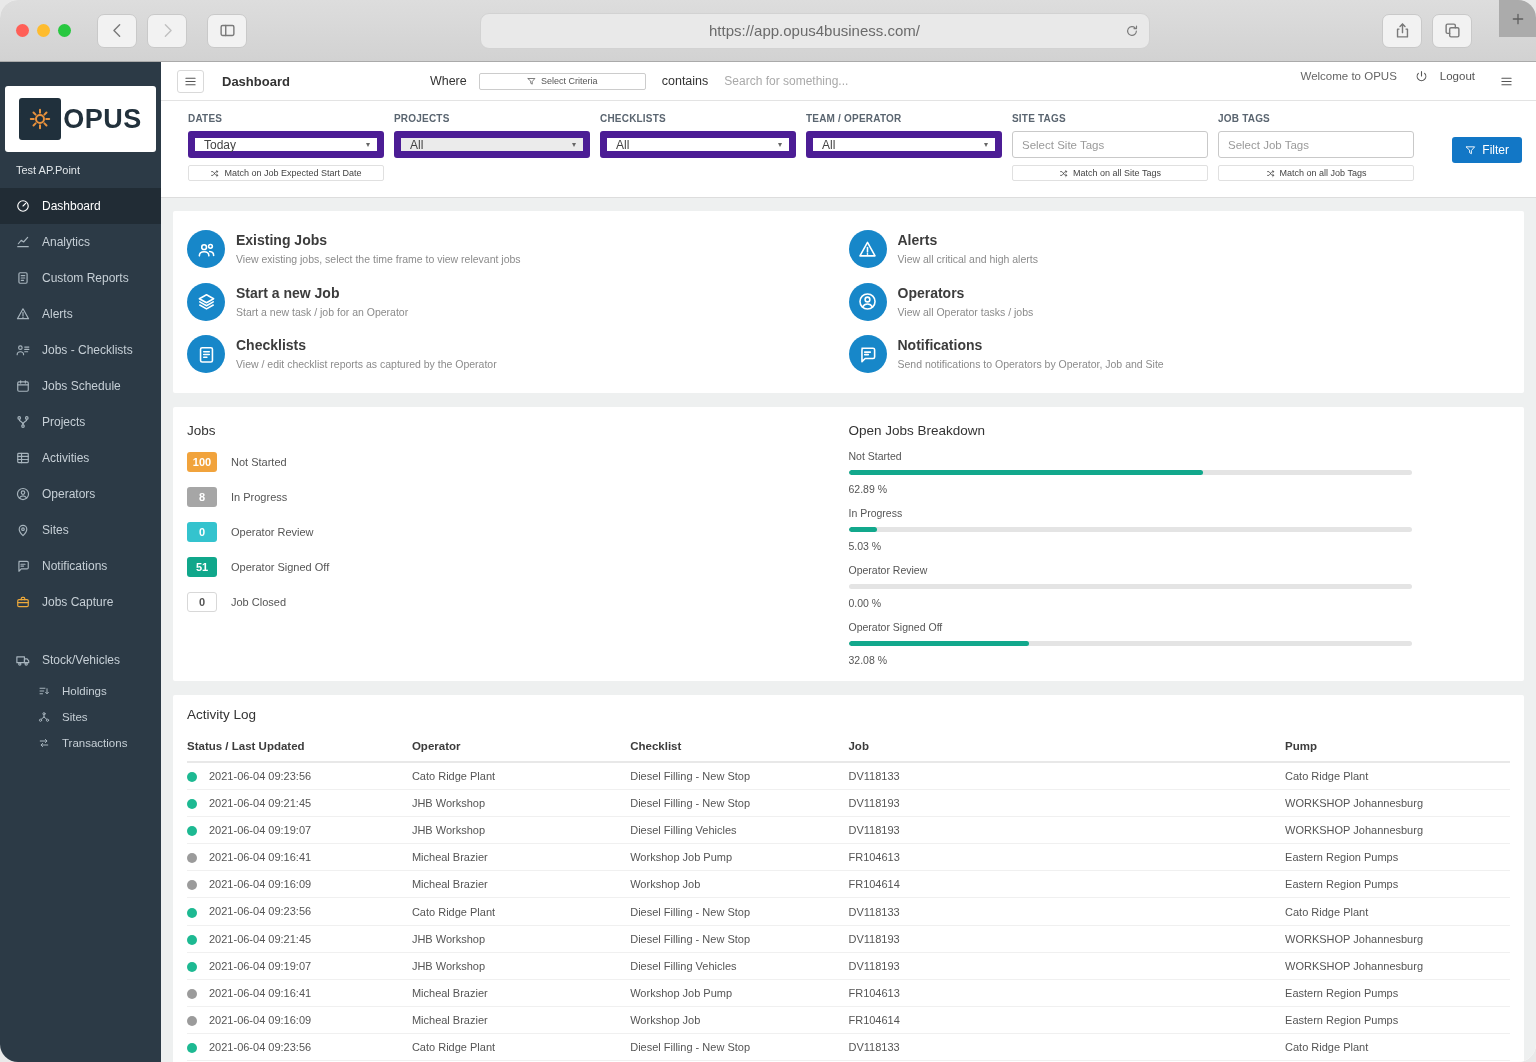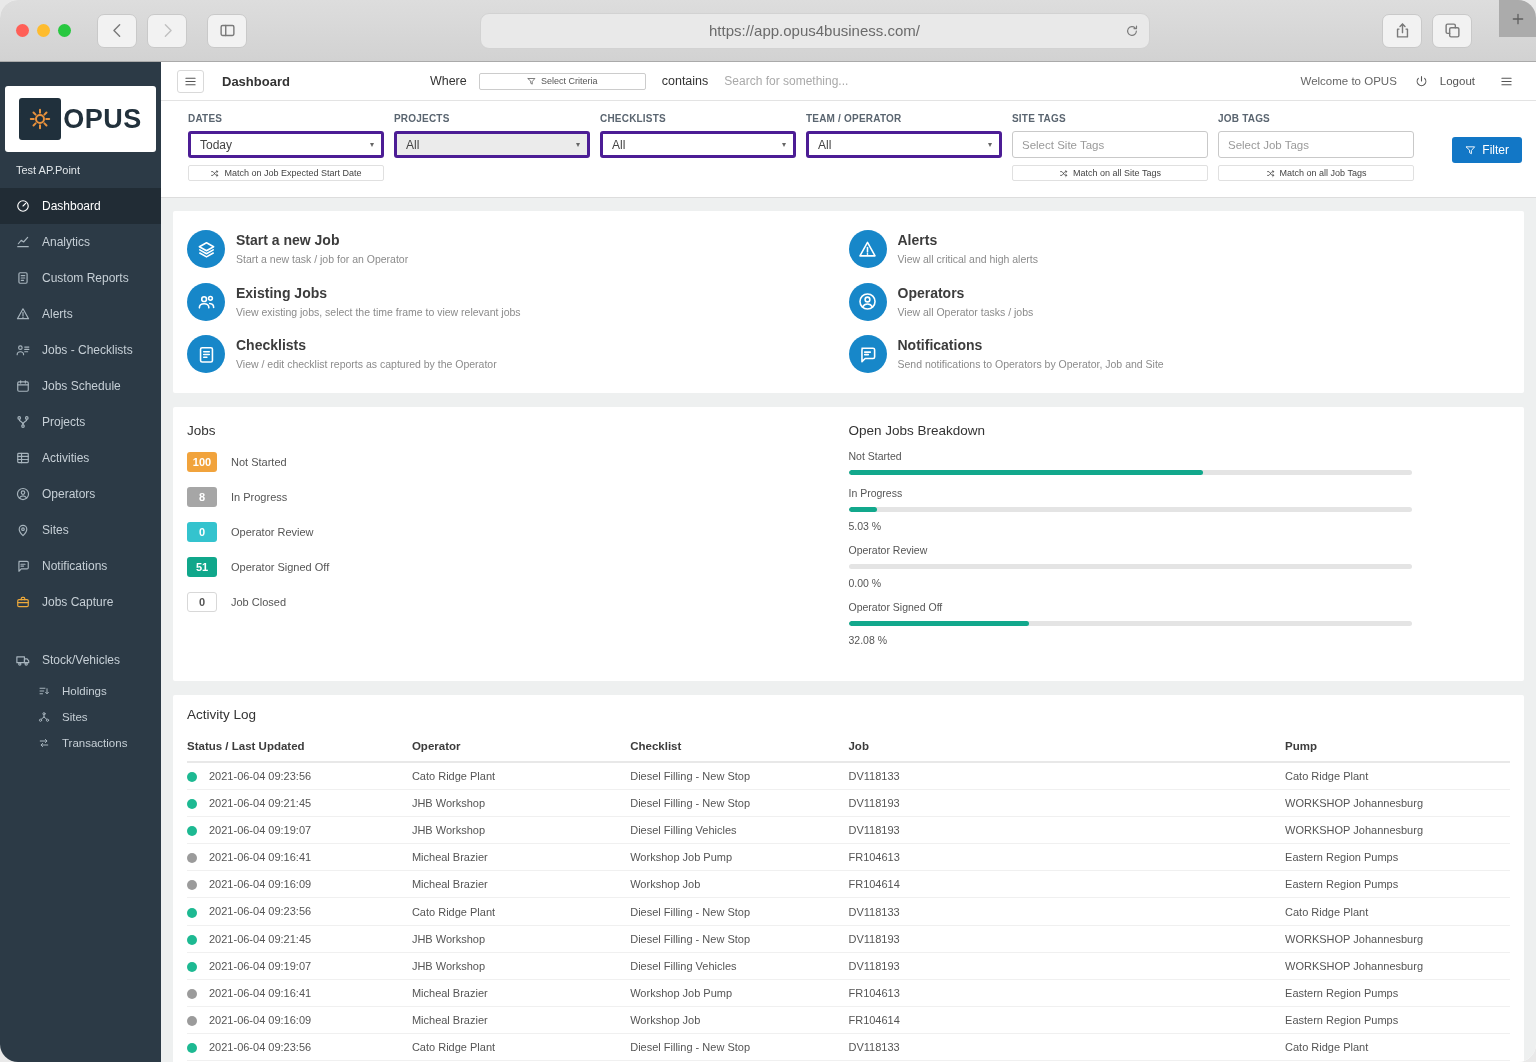--- a/index.html
+++ b/index.html
@@ -50,30 +50,30 @@
   .icon-btn{border:1px solid #d9d9d9;background:#fff;border-radius:3px;width:27px;height:23px;display:flex;align-items:center;justify-content:center;color:#555;cursor:pointer}
   .icon-btn.plain{border:none}
   .icon-btn .ic svg{width:13px;height:13px}
   .tb-title{font-size:13px;font-weight:bold;color:#333;margin-left:18px}
   .tb-where{font-size:12.5px;color:#333;margin-left:140px}
   .criteria{margin-left:12px;width:167px;height:17px;border:1px solid #ccc;background:#fff;border-radius:2px;display:flex;align-items:center;justify-content:center;gap:5px;font-size:9px;color:#555;cursor:pointer}
   .criteria .ic svg{width:9px;height:9px}
   .tb-contains{font-size:12.5px;color:#333;margin-left:16px}
   .tb-search{margin-left:16px;border:none;outline:none;font-size:12px;color:#444;width:290px;background:transparent}
   .tb-search::placeholder{color:#a9a9a9}
-  .tb-right{margin-left:auto;display:flex;align-items:center;gap:18px}
+  .tb-right{margin-left:auto;display:flex;align-items:flex-start;gap:18px}
   .tb-welcome{font-size:11.5px;color:#666}
   .tb-logout{display:flex;align-items:center;gap:12px;border:none;background:none;font-size:11.5px;color:#555;cursor:pointer}
   .tb-logout .ic svg{width:13px;height:13px}
 
   
   .filterbar{flex:0 0 97px;background:#fff;border-bottom:1px solid #ddd;display:flex;align-items:flex-start;padding:12px 14px 0 27px;gap:10px}
   .fgroup{width:196px}
   .flabel{font-size:10px;font-weight:bold;color:#5a6570;letter-spacing:.2px;margin-bottom:7px}
-  .select{position:relative;height:27px;border:3px solid #4c1d95;border-radius:3px;background:#fff;display:flex;align-items:center;padding:0 36px 0 9px;font-size:12px;color:#444;cursor:pointer}
+  .select{position:relative;height:27px;border:7px solid #4c1d95;border-radius:3px;background:#fff;display:flex;align-items:center;padding:0 36px 0 9px;font-size:12px;color:#444;cursor:pointer}
   .select.muted{background:#ebebeb}
   .select .chev{position:absolute;right:7px;font-size:8px;color:#666}
   .tag-input{width:100%;height:27px;border:1px solid #c9c9c9;border-radius:3px;padding:0 9px;font-size:11.5px;color:#444;outline:none}
   .tag-input::placeholder{color:#9a9a9a}
   .match-btn{margin-top:7px;width:100%;height:16px;border:1px solid #e0e0e0;background:#fff;border-radius:2px;display:flex;align-items:center;justify-content:center;gap:5px;font-size:9px;color:#444;cursor:pointer}
   .match-btn .ic svg{width:9px;height:9px}
   .filter-btn{margin-left:auto;margin-top:24px;height:26px;padding:0 13px;background:#1277c6;border:none;border-radius:3px;color:#fff;font-size:12px;display:flex;align-items:center;gap:6px;cursor:pointer}
   .filter-btn .ic svg{width:11px;height:11px}
 
   
@@ -479,42 +479,42 @@
           <span>Filter</span>
         </button>
       </div>
 
       <div class="content">
 
         <section class="card quick" id="quick-actions-grid">
             <div class="qa-item">
               <span class="qa-circle">
                 <svg viewBox="0 0 24 24" fill="none" stroke="currentColor" stroke-width="2" stroke-linecap="round" stroke-linejoin="round">
-                  <path d="M12 3.5 21 8.5l-9 5-9-5z"></path>
-                  <path d="M3.5 12.5 12 17.3l8.5-4.8"></path>
-                  <path d="M3.5 16.5 12 21.3l8.5-4.8"></path>
-                </svg>
-              </span>
-              <span class="qa-text">
-                <span class="qa-title">Start a new Job</span>
-                <span class="qa-desc">Start a new task / job for an Operator</span>
-              </span>
-            </div>
-            <div class="qa-item">
-              <span class="qa-circle">
-                <svg viewBox="0 0 24 24" fill="none" stroke="currentColor" stroke-width="2" stroke-linecap="round" stroke-linejoin="round">
                   <circle cx="9" cy="9" r="3"></circle>
                   <path d="M3 20c0-3.3 2.7-5.2 6-5.2s6 1.9 6 5.2"></path>
                   <circle cx="17" cy="8" r="2.4"></circle>
                   <path d="M16 14.6c2.8.2 5 1.9 5 4.9"></path>
                 </svg>
               </span>
               <span class="qa-text">
                 <span class="qa-title">Existing Jobs</span>
                 <span class="qa-desc">View existing jobs, select the time frame to view relevant jobs</span>
+              </span>
+            </div>
+            <div class="qa-item">
+              <span class="qa-circle">
+                <svg viewBox="0 0 24 24" fill="none" stroke="currentColor" stroke-width="2" stroke-linecap="round" stroke-linejoin="round">
+                  <path d="M12 3.5 21 8.5l-9 5-9-5z"></path>
+                  <path d="M3.5 12.5 12 17.3l8.5-4.8"></path>
+                  <path d="M3.5 16.5 12 21.3l8.5-4.8"></path>
+                </svg>
+              </span>
+              <span class="qa-text">
+                <span class="qa-title">Start a new Job</span>
+                <span class="qa-desc">Start a new task / job for an Operator</span>
               </span>
             </div>
             <div class="qa-item">
               <span class="qa-circle">
                 <svg viewBox="0 0 24 24" fill="none" stroke="currentColor" stroke-width="2" stroke-linecap="round" stroke-linejoin="round">
                   <rect x="4.5" y="3.5" width="15" height="18" rx="2"></rect>
                   <path d="M8.5 8.5h7M8.5 12h7M8.5 15.5h4"></path>
                 </svg>
               </span>
               <span class="qa-text">
@@ -589,20 +589,21 @@
               </div>
           </div>
           <div class="jobs-right">
             <div class="sec-title">Open Jobs Breakdown</div>
             <div id="breakdown-list">
                 <div class="bd-item">
                   <div class="bd-label">Not Started</div>
                   <div class="bd-track">
                     <div class="bd-fill" style="width:62.89%;background:#12a88c"></div>
                   </div>
+                  <div class="bd-pct">62.89 %</div>
                 </div>
                 <div class="bd-item">
                   <div class="bd-label">In Progress</div>
                   <div class="bd-track">
                     <div class="bd-fill" style="width:5.03%;background:#12a88c"></div>
                   </div>
                   <div class="bd-pct">5.03 %</div>
                 </div>
                 <div class="bd-item">
                   <div class="bd-label">Operator Review</div>

